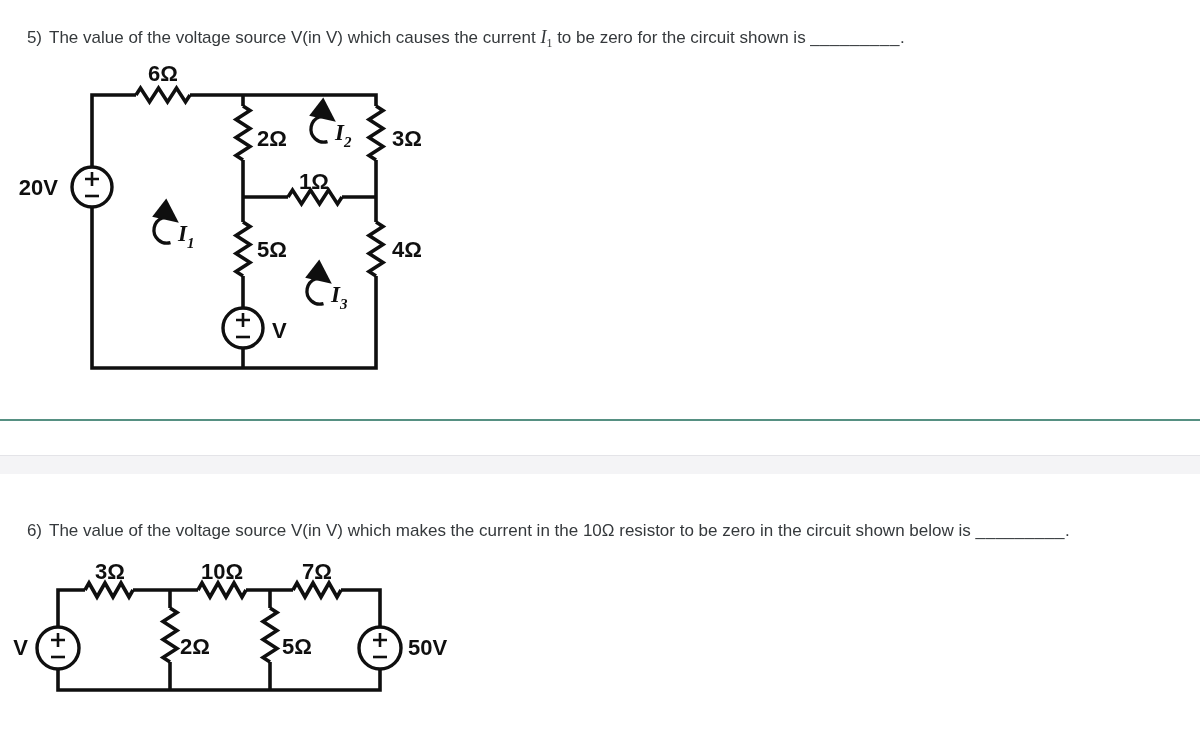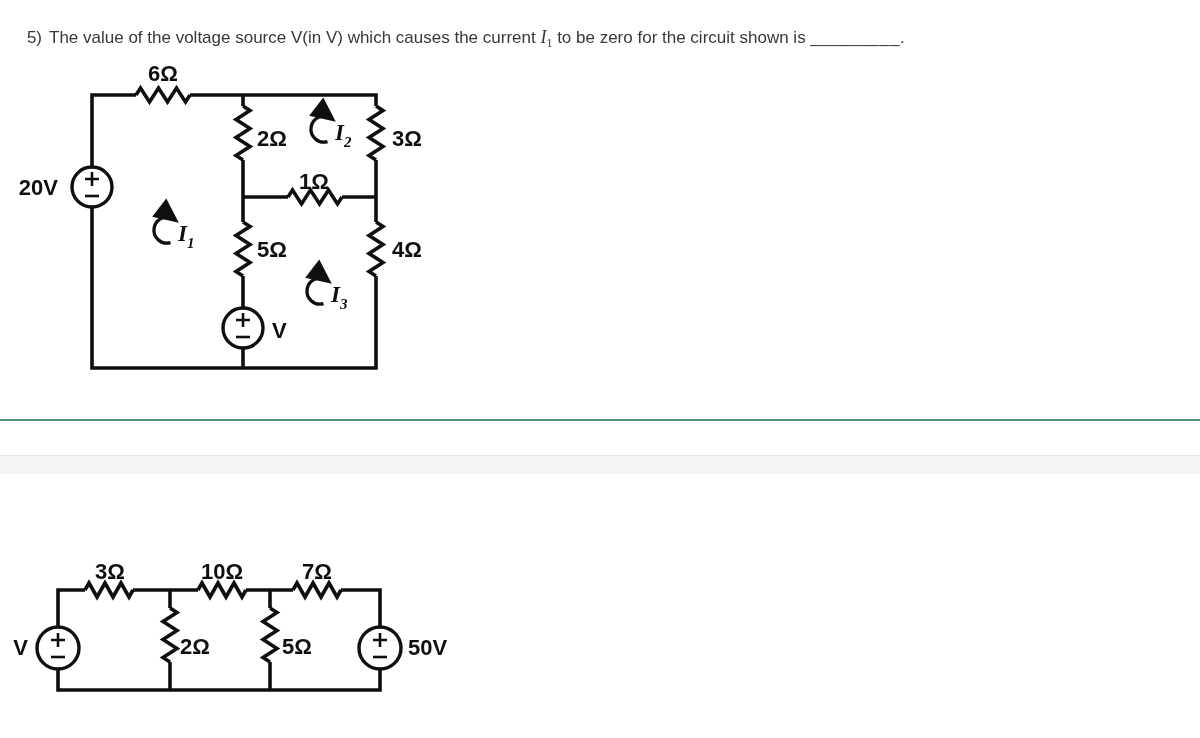--- a/index.html
+++ b/index.html
@@ -98,20 +98,23 @@
     <text class="rl" x="392" y="207">4Ω</text>
     <text class="rl" x="272" y="288">V</text>
     <text class="ll" x="178" y="191"><tspan>I</tspan><tspan class="sub" dy="7">1</tspan></text>
     <text class="ll" x="335" y="90"><tspan>I</tspan><tspan class="sub" dy="7">2</tspan></text>
     <text class="ll" x="331" y="252"><tspan>I</tspan><tspan class="sub" dy="7">3</tspan></text>
   </svg>
 
   <div class="divider"></div>
   <div class="grayband"></div>
 
+  <div class="question q6">
+    <span class="qnum">6)</span><span>The value of the voltage source V(in V) which makes the current in the 10Ω resistor to be zero in the circuit shown below is </span><span class="blank">_________</span><span>.</span>
+  </div>
 
   <svg id="c2" width="500" height="170" viewBox="0 0 500 170">
     <g>
       <path class="wire" d="M58,75 L58,38 L85,38"></path>
 
       <path class="wire" d="M85,38 l4,-7 l8,14 l8,-14 l8,14 l8,-14 l8,14 l4,-7"></path>
       <path class="wire" d="M133,38 L198,38"></path>
 
       <path class="wire" d="M198,38 l4,-7 l8,14 l8,-14 l8,14 l8,-14 l8,14 l4,-7"></path>
       <path class="wire" d="M246,38 L293,38"></path>

